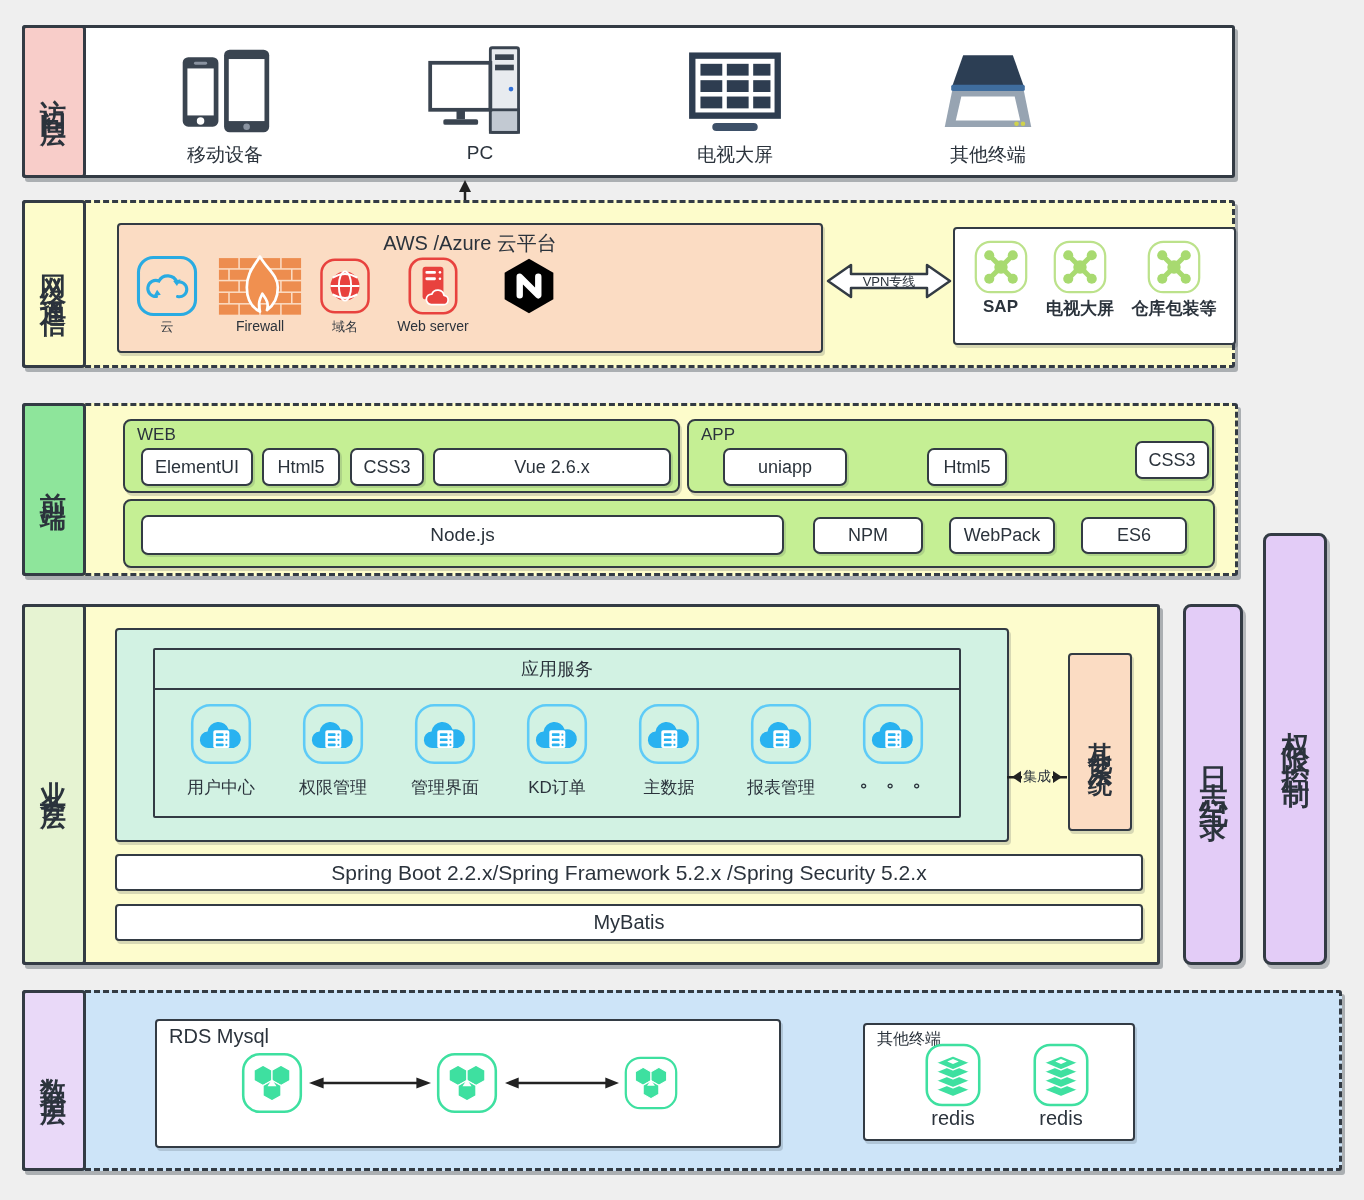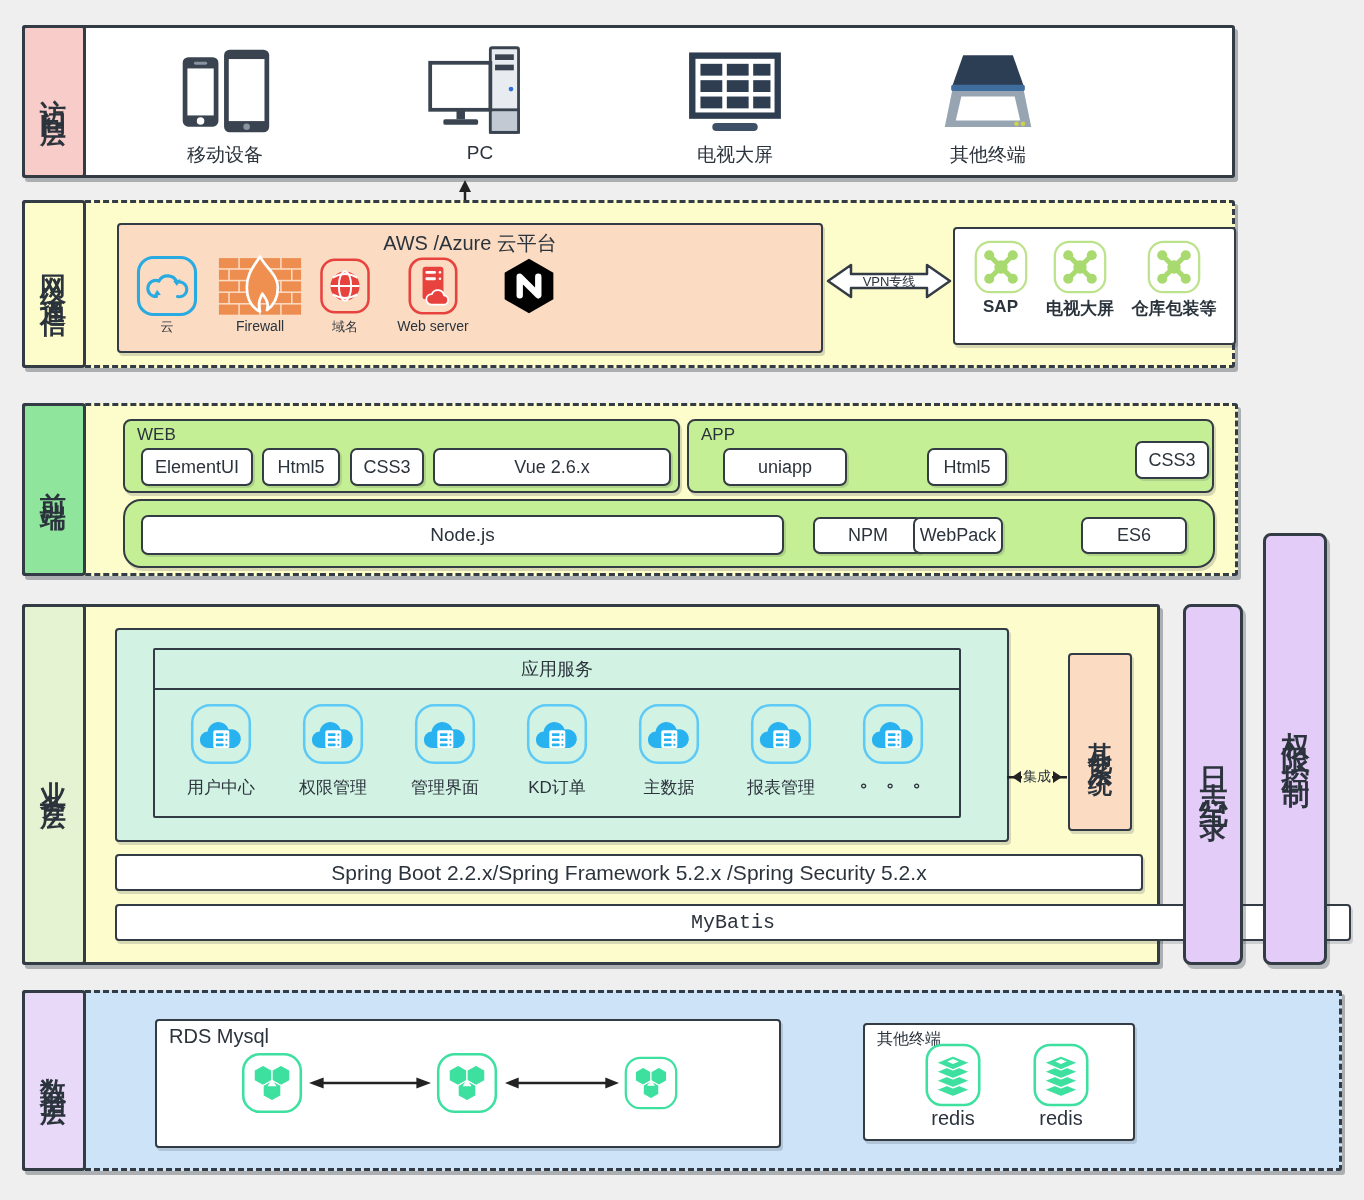--- a/index.html
+++ b/index.html
@@ -318,24 +318,24 @@
       <div class="chip" style="left:308px;top:27px;width:238px;height:38px;">Vue 2.6.x</div>
     </div>
 
     <div class="box" style="left:662px;top:13px;width:527px;height:74px;background:#c5ef94;border-radius:8px;">
       <div class="boxtitle">APP</div>
       <div class="chip" style="left:34px;top:27px;width:124px;height:38px;">uniapp</div>
       <div class="chip" style="left:238px;top:27px;width:80px;height:38px;">Html5</div>
       <div class="chip" style="left:446px;top:20px;width:74px;height:38px;">CSS3</div>
     </div>
 
-    <div class="box" style="left:98px;top:93px;width:1092px;height:69px;background:#c5ef94;border-radius:18px;">
+    <div class="box" style="left:98px;top:93px;width:1092px;height:69px;background:#c5ef94;border-radius:8px;">
       <div class="chip" style="left:16px;top:14px;width:643px;height:40px;font-size:19px;">Node.js</div>
       <div class="chip" style="left:688px;top:16px;width:110px;height:37px;">NPM</div>
-      <div class="chip" style="left:788px;top:16px;width:90px;height:37px;">WebPack</div>
+      <div class="chip" style="left:824px;top:16px;width:106px;height:37px;">WebPack</div>
       <div class="chip" style="left:956px;top:16px;width:106px;height:37px;">ES6</div>
     </div>
   </section>
 
   <section class="layer" style="left:22px;top:604px;width:1138px;height:361px;background:#fdfccd;">
     <div class="vlabel" style="background:#e6f3d2;">
         <span>业务层</span>
       </div>
 
     <div class="box" style="left:90px;top:21px;width:894px;height:214px;background:#d2f2e3;">
@@ -392,21 +392,21 @@
       <span class="tri-l"></span>
       <span class="integ-label">集成</span>
       <span class="tri-r"></span>
     </div>
 
     <div class="box vtext" style="left:1043px;top:46px;width:64px;height:178px;background:#fbdcc3;">
       <span>其他系统</span>
     </div>
 
     <div class="box wbox" style="left:90px;top:247px;width:1028px;height:37px;font-size:21px;">Spring Boot 2.2.x/Spring Framework 5.2.x /Spring Security 5.2.x</div>
-    <div class="box wbox" style="left:90px;top:297px;width:1236px;height:37px;font-size:20px;font-family:Liberation Mono, monospace;">MyBatis</div>
+    <div class="box wbox" style="left:90px;top:297px;width:1028px;height:37px;font-size:20px;">MyBatis</div>
   </section>
 
   <div class="sidebar" style="left:1183px;top:604px;width:60px;height:361px;">
     <span>日志纪录</span>
   </div>
   <div class="sidebar" style="left:1263px;top:533px;width:64px;height:432px;">
     <span>权限控制</span>
   </div>
 
   <section class="layer dashed" style="left:22px;top:990px;width:1320px;height:181px;background:#cde4f8;">

